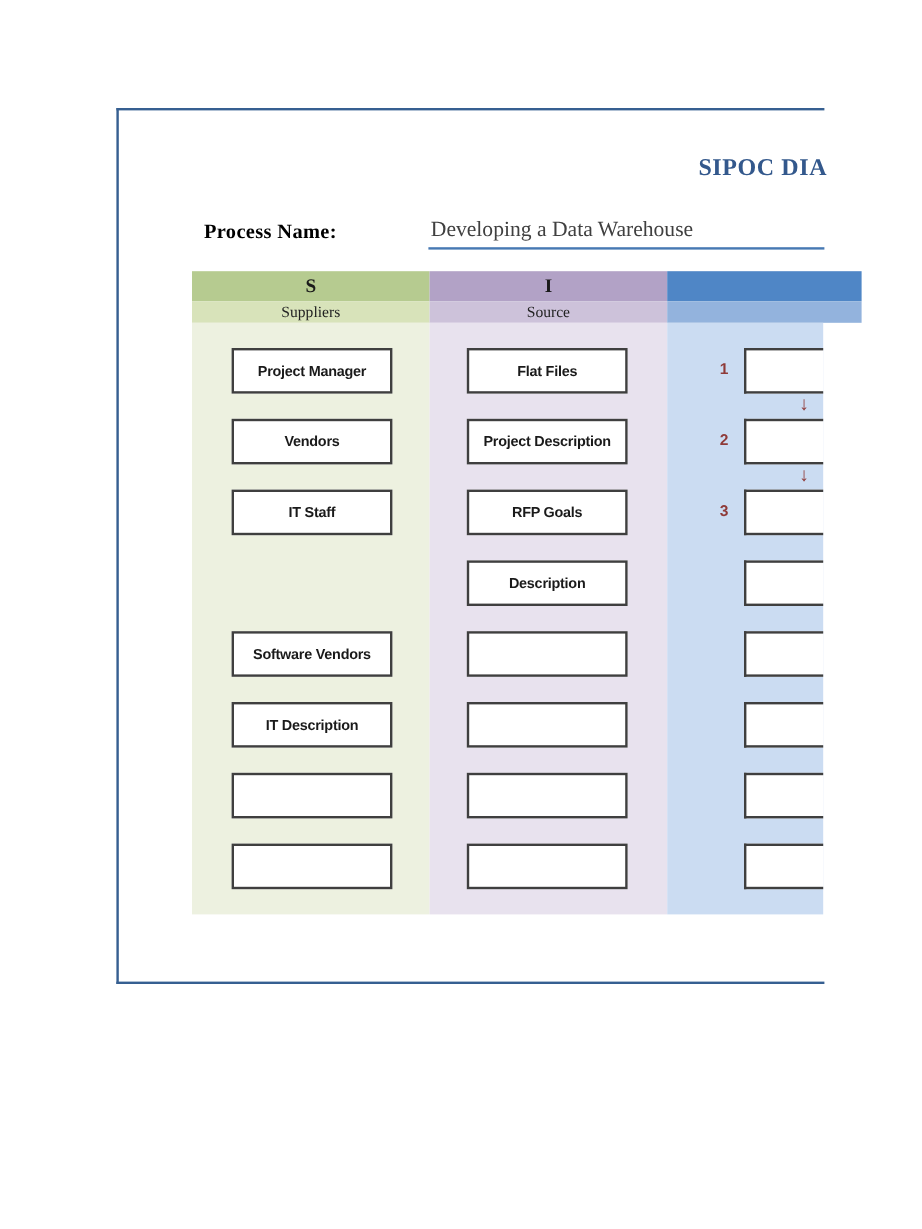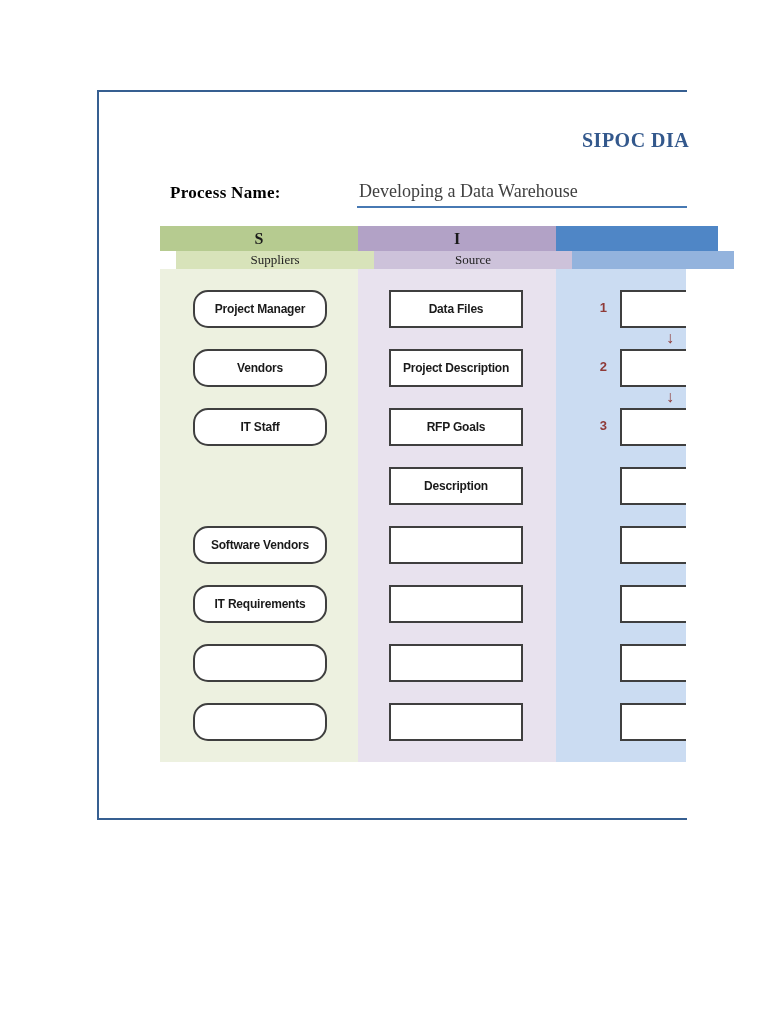--- a/index.html
+++ b/index.html
@@ -37,21 +37,21 @@
     border-bottom:2px solid #4779b3;
   }
   .col-header{
     position:absolute;top:226px;height:25px;
     display:flex;align-items:center;justify-content:center;
     font-size:16px;font-weight:bold;color:#1a1a1a;
   }
   .col-subheader{
     position:absolute;top:251px;height:18px;
     display:flex;align-items:center;justify-content:center;
-    font-size:13px;color:#222222;margin-left:16px;
+    font-size:13px;color:#222222;
   }
   .col-body{
     position:absolute;top:269px;height:493px;
   }
   .s-header{left:160px;width:198px;background:#b6cb90;}
   .s-sub{left:160px;width:198px;background:#d8e3ba;}
   .s-body{left:160px;width:198px;background:#edf1e0;}
   .i-header{left:358px;width:198px;background:#b2a2c6;}
   .i-sub{left:358px;width:198px;background:#cdc2da;}
   .i-body{left:358px;width:198px;background:#e8e2ee;}
@@ -59,21 +59,21 @@
   .p-sub{left:556px;width:162px;background:#93b3dd;}
   .p-body{left:556px;width:130px;background:#cbdcf2;}
   .box{
     position:absolute;width:130px;height:34px;
     background:#ffffff;border:2px solid #3f3f3f;
     display:flex;align-items:center;justify-content:center;
     font-family:"Liberation Sans", sans-serif;
     font-size:12px;font-weight:bold;color:#1a1a1a;
     letter-spacing:-0.2px;text-align:center;
   }
-  .box-s{left:193px;border-radius:15px;}
+  .box-s{left:193px;}
   .box-i{left:389px;}
   .box-p{
     left:620px;width:64px;
     border-right:none;
   }
   .step-num{
     position:absolute;left:585px;width:22px;
     text-align:right;
     font-family:"Liberation Sans", sans-serif;
     font-size:13px;font-weight:bold;color:#8f3a38;
@@ -119,25 +119,25 @@
   </div>
   <div class="col-subheader p-sub">
     <span></span>
   </div>
   <div class="col-body p-body"></div>
 
   <div class="box box-s" style="top:290px">Project Manager</div>
   <div class="box box-s" style="top:349px">Vendors</div>
   <div class="box box-s" style="top:408px">IT Staff</div>
   <div class="box box-s" style="top:526px">Software Vendors</div>
-  <div class="box box-s" style="top:585px">IT Requirements</div>
+  <div class="box box-s" style="top:585px">IT Description</div>
   <div class="box box-s" style="top:644px"></div>
   <div class="box box-s" style="top:703px"></div>
 
-  <div class="box box-i" style="top:290px">Data Files</div>
+  <div class="box box-i" style="top:290px">Flat Files</div>
   <div class="box box-i" style="top:349px">Project Description</div>
   <div class="box box-i" style="top:408px">RFP Goals</div>
   <div class="box box-i" style="top:467px">Description</div>
   <div class="box box-i" style="top:526px"></div>
   <div class="box box-i" style="top:585px"></div>
   <div class="box box-i" style="top:644px"></div>
   <div class="box box-i" style="top:703px"></div>
 
   <div class="box box-p" style="top:290px"></div>
   <div class="box box-p" style="top:349px"></div>

